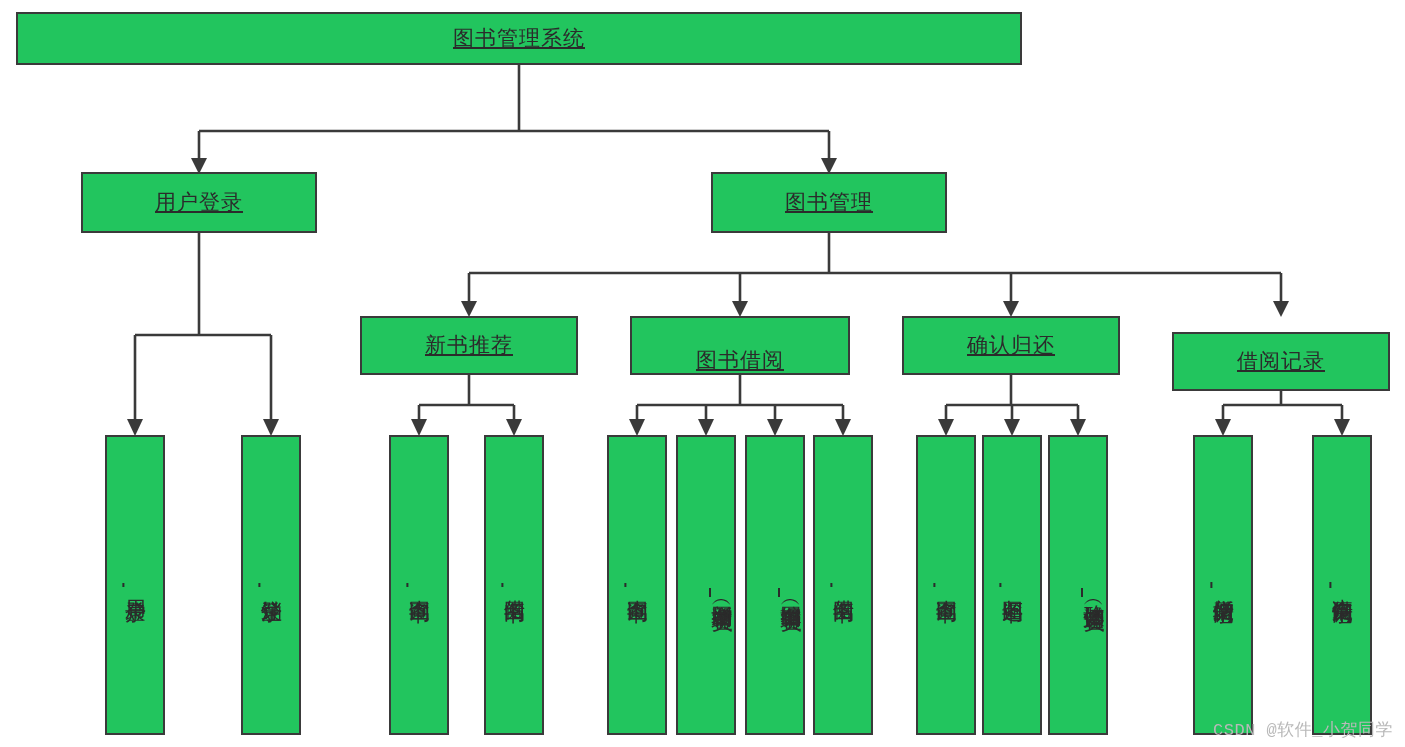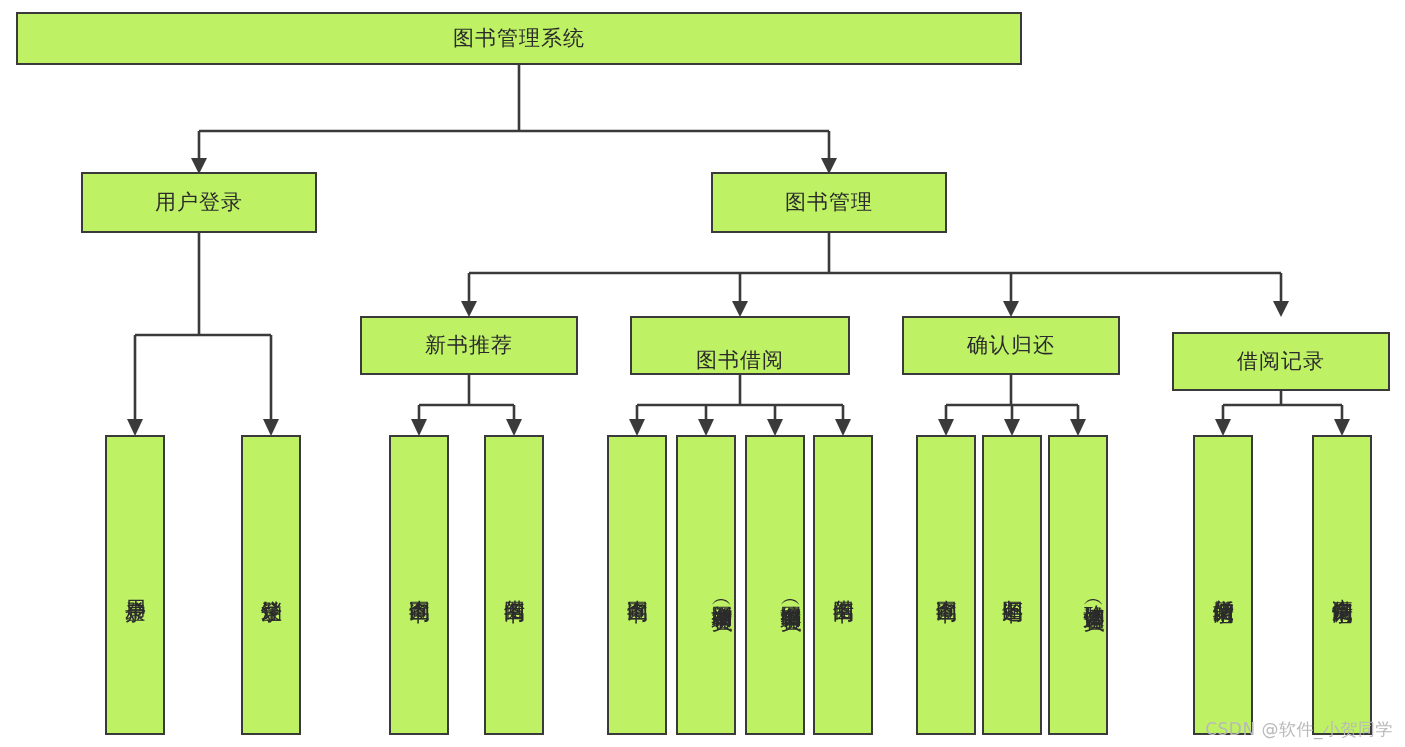--- a/index.html
+++ b/index.html
@@ -17,26 +17,27 @@
   #diagram-canvas {
     position: absolute;
     left: 0;
     top: 0;
     width: 1405px;
     height: 747px;
   }
   .node {
     position: absolute;
     box-sizing: border-box;
-    background: #bef264;
+    background: #22c55e;
     border: 2px solid #3a3a3a;
     display: flex;
     align-items: center;
     justify-content: center;
     color: #2b2b2b;
+    text-decoration: underline;
   }
   .node-h {
     font-size: 21px;
     letter-spacing: 1px;
     line-height: 1.2;
   }
   .node-v {
     font-size: 21px;
     line-height: 1.18;
     letter-spacing: 1px;
@@ -68,20 +69,21 @@
     fill: #3a3a3a;
   }
   #watermark {
     position: absolute;
     right: 12px;
     bottom: 6px;
     font-size: 17px;
     color: #b9b9b9;
     letter-spacing: 0.5px;
     white-space: nowrap;
+    font-family: Liberation Mono, monospace;
   }
 </style>
 </head>
 <body>
 
 <div id="diagram-canvas">
 
   <svg class="links" viewBox="0 0 1405 747">
 
     <path class="link-line" d="M519,65 L519,131"></path>

